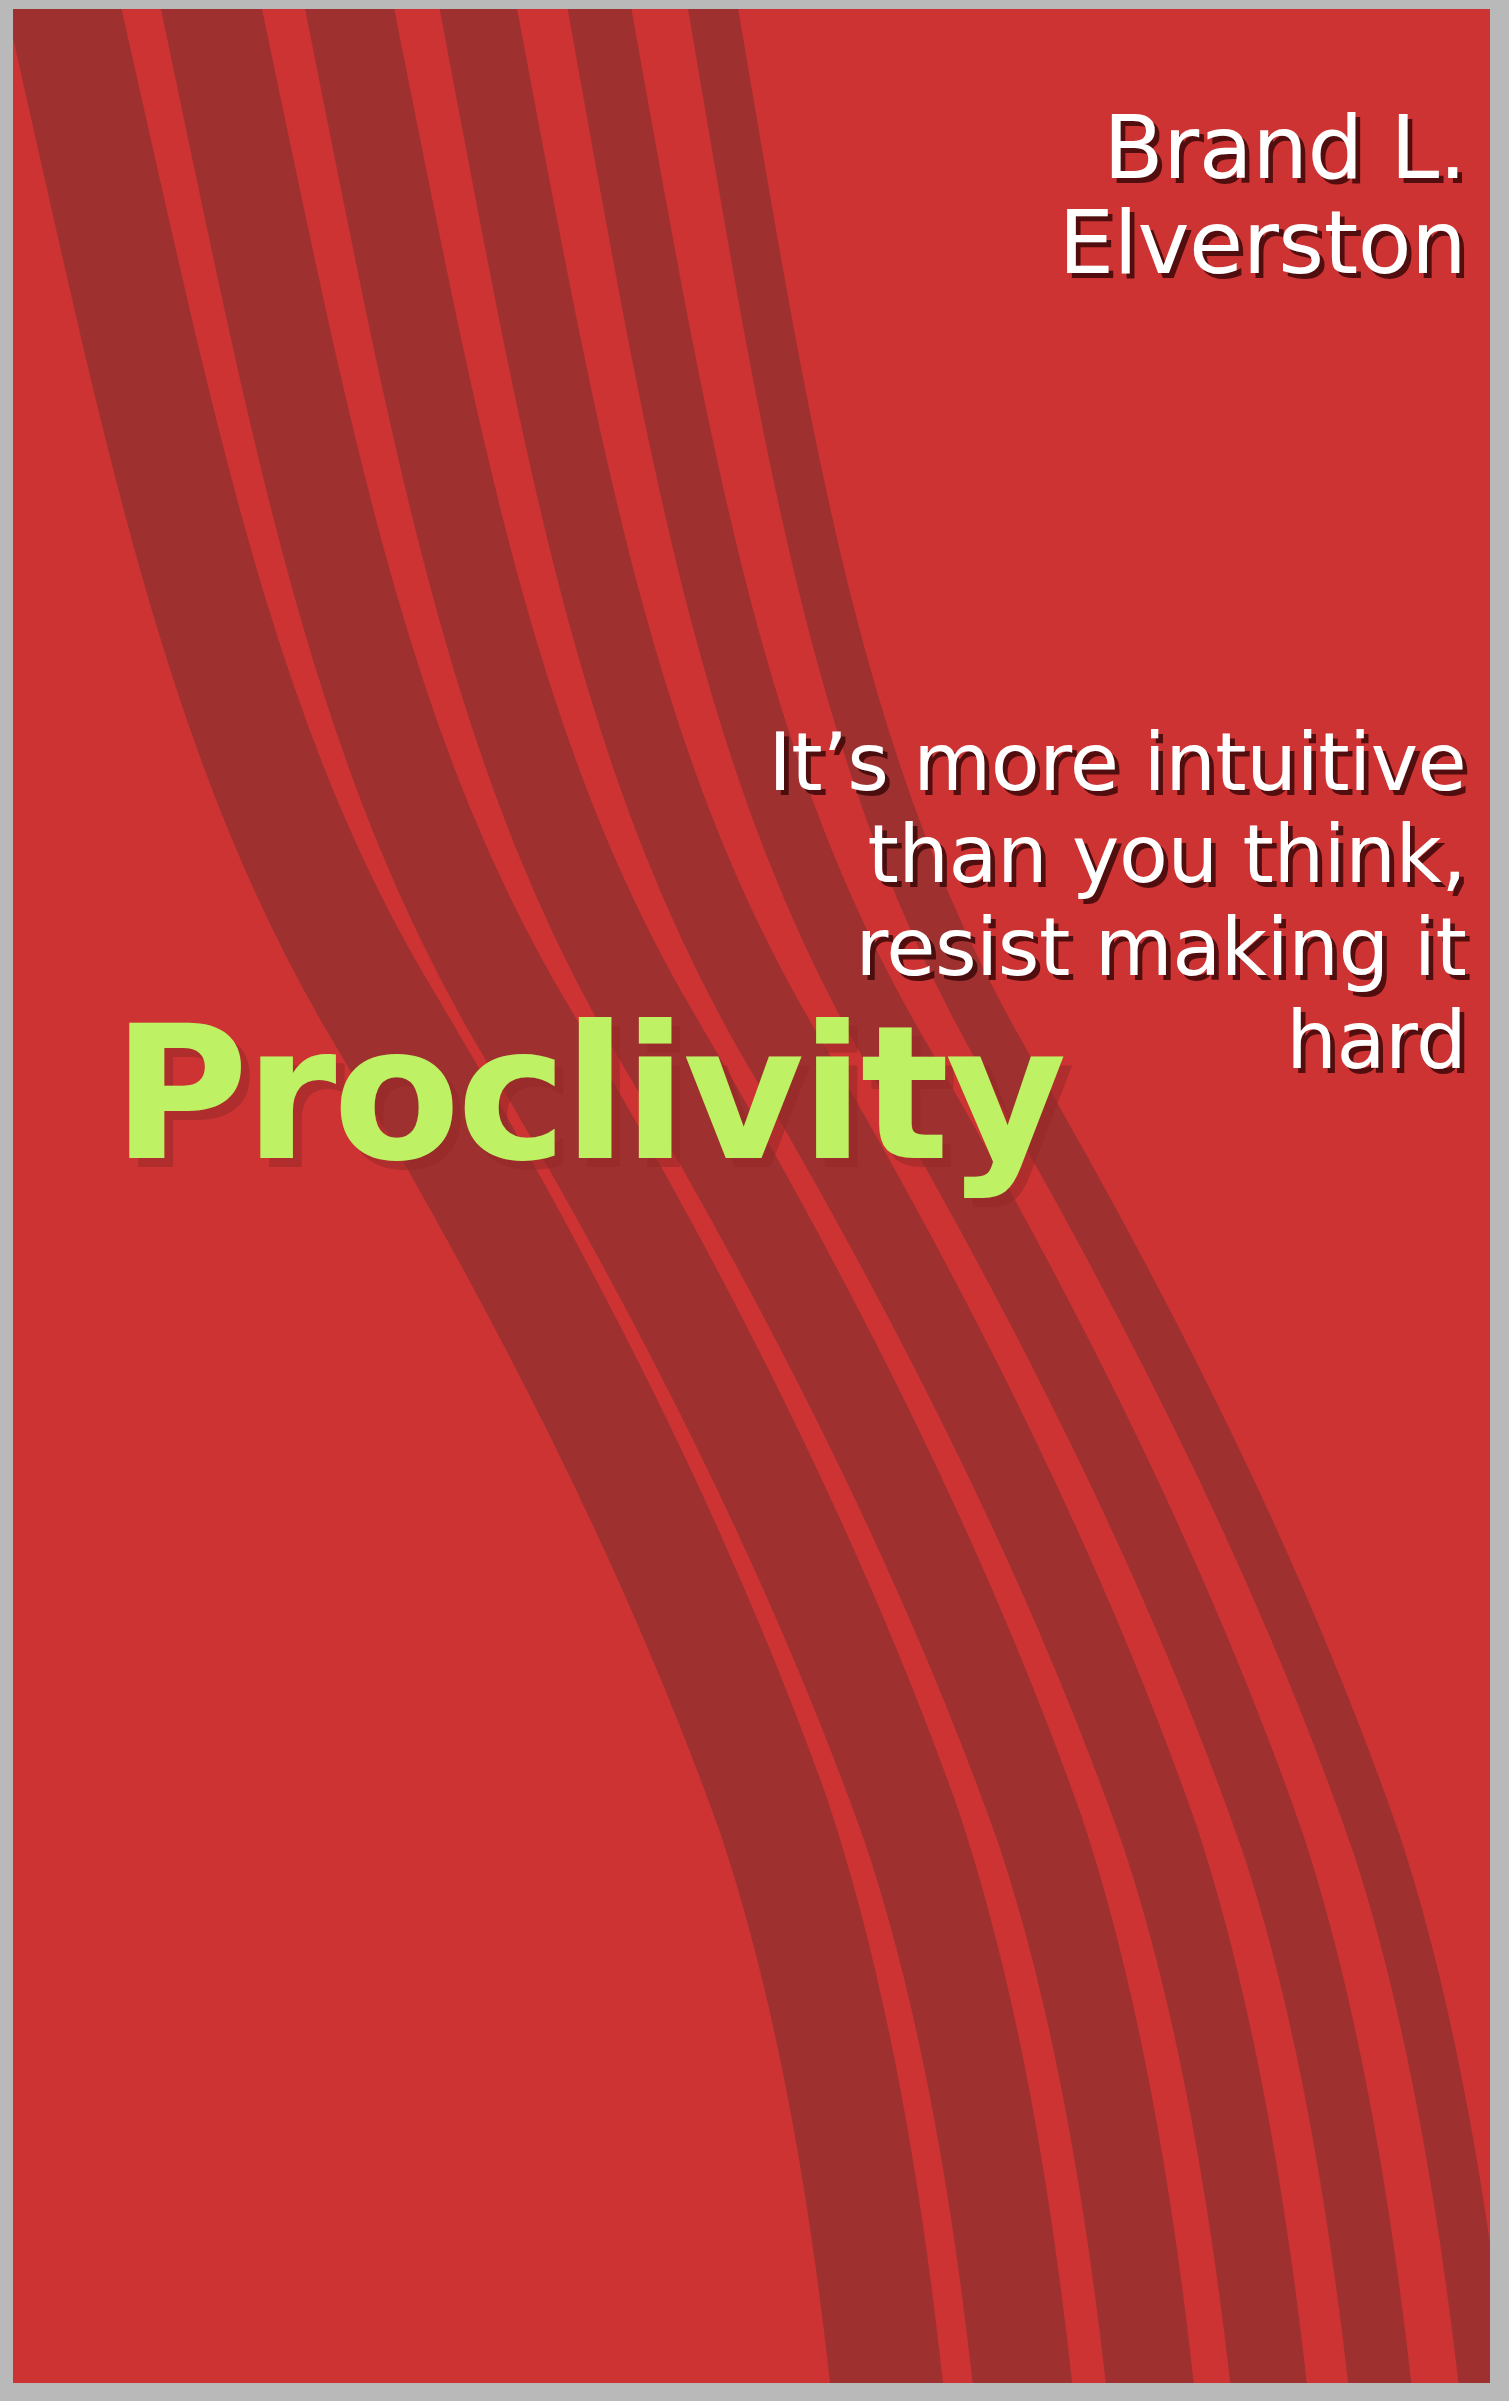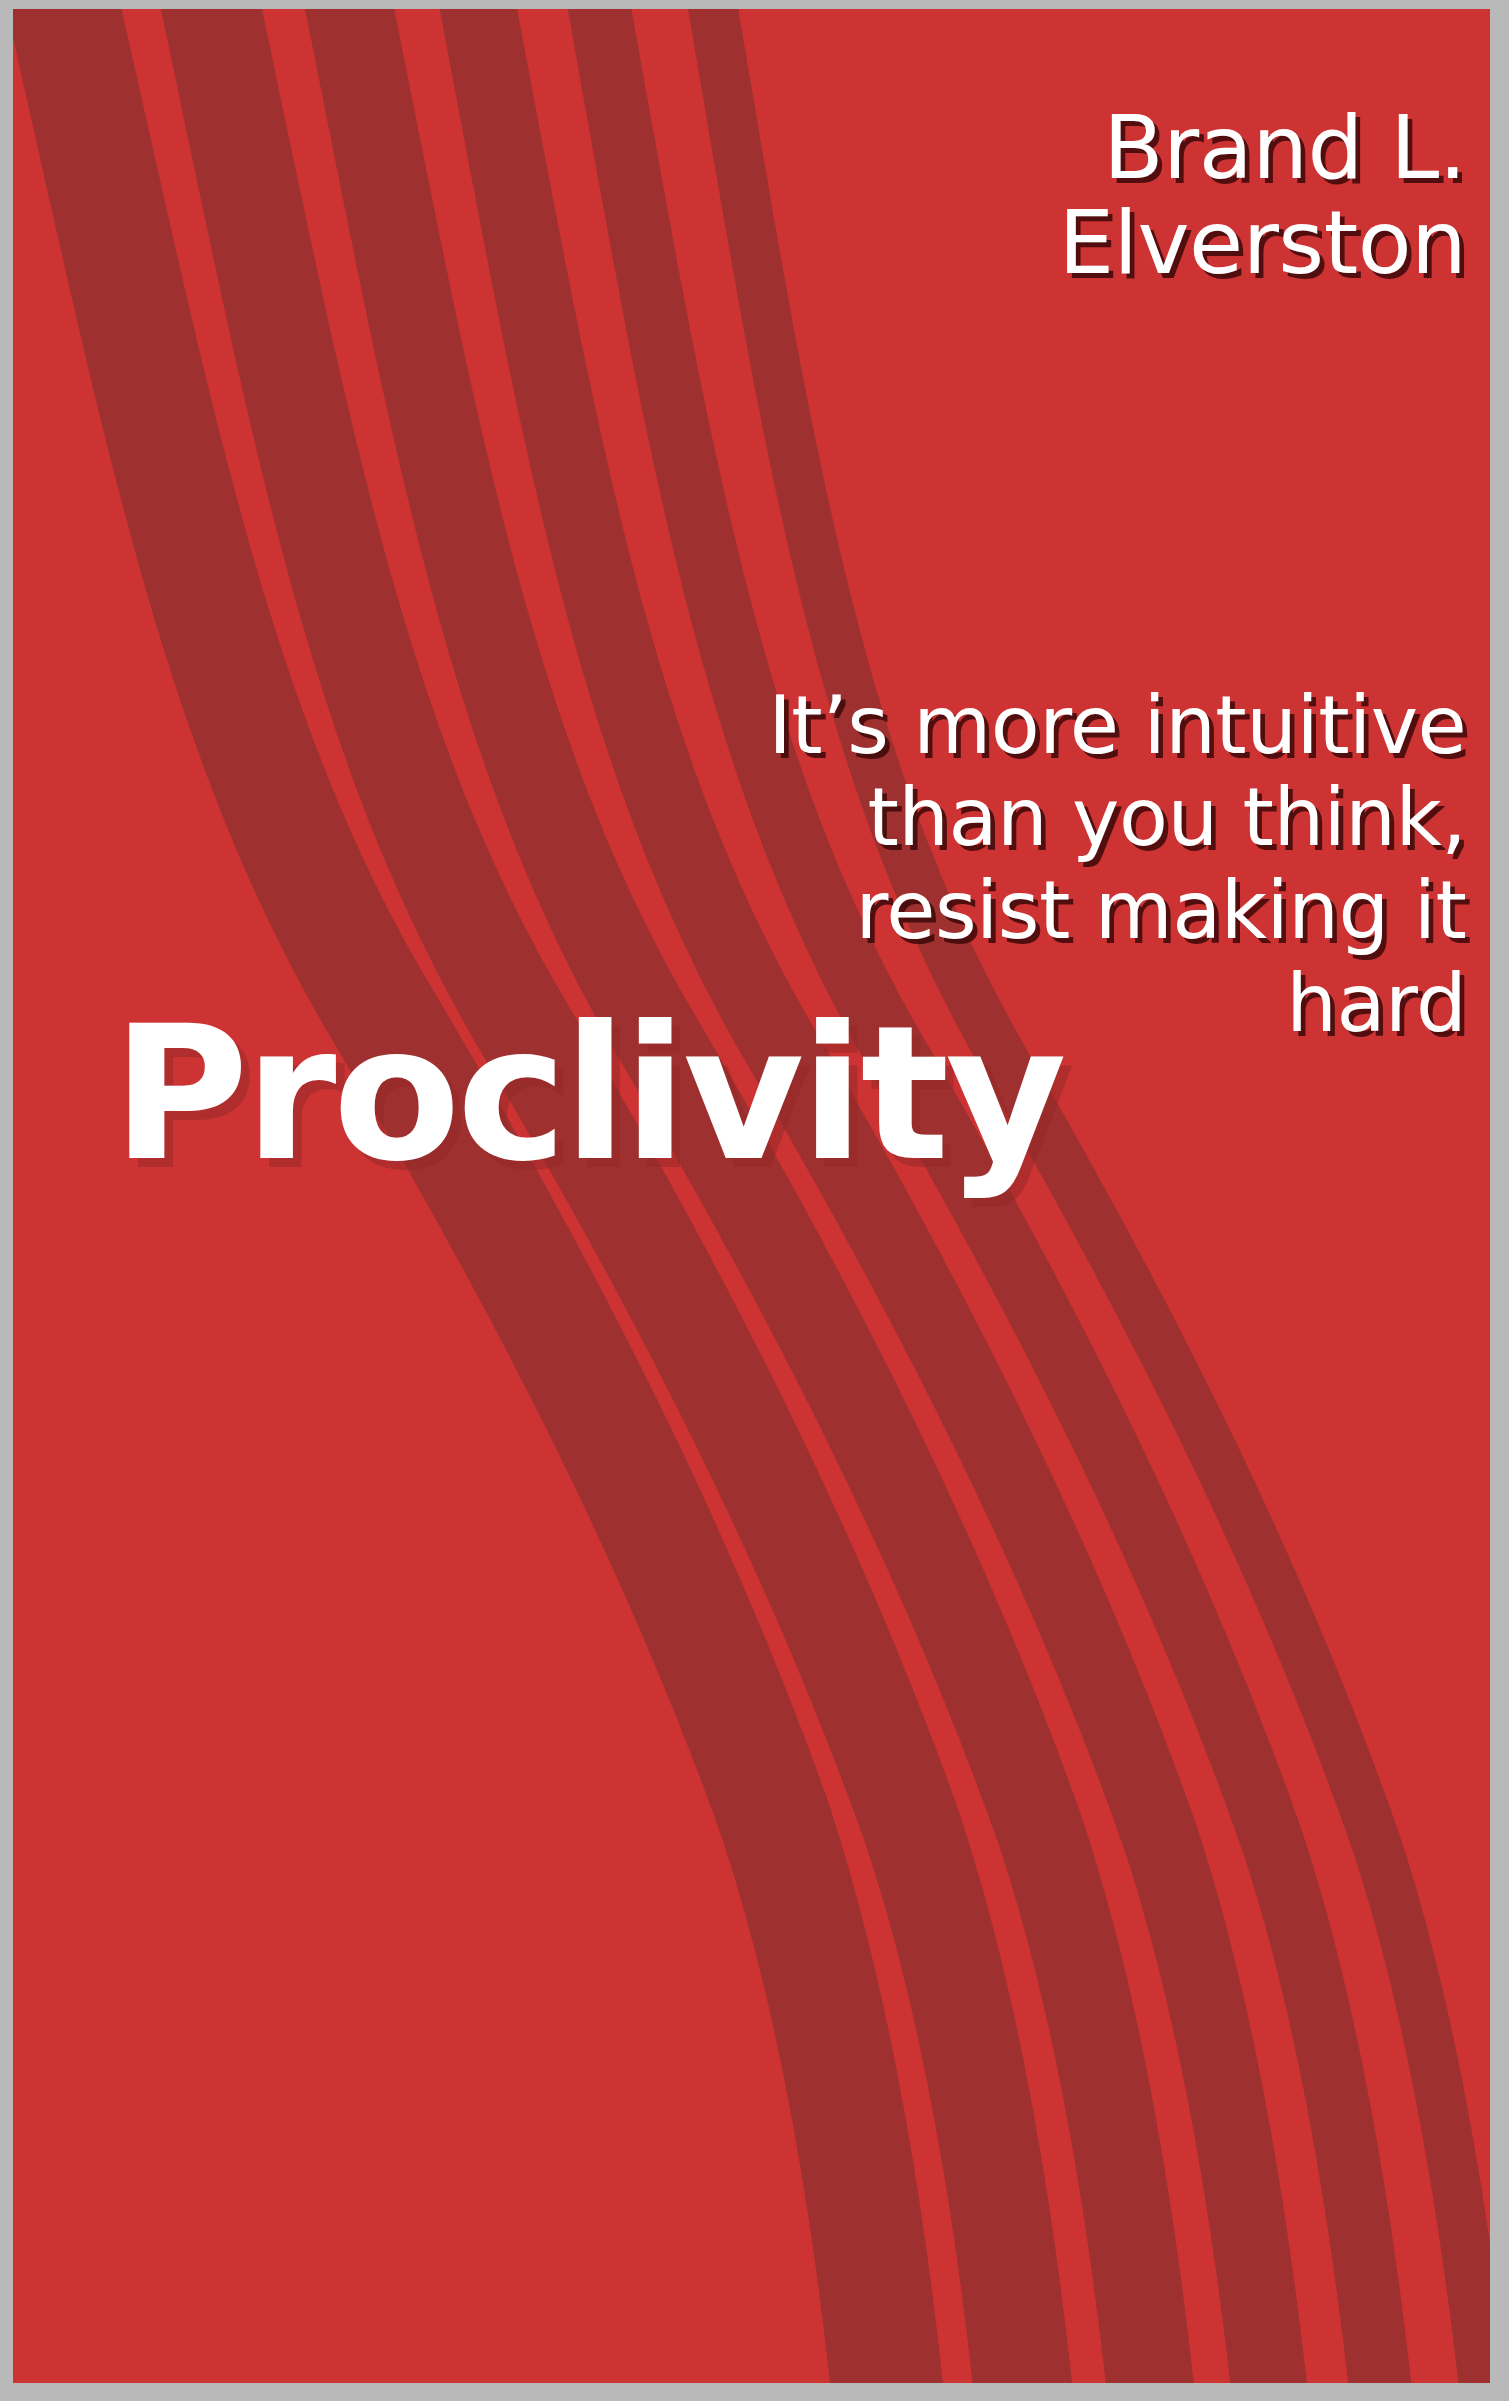--- a/index.html
+++ b/index.html
@@ -60,42 +60,42 @@
     font-weight: 400;
     color: #ffffff;
     letter-spacing: -0.5px;
     text-shadow: 4.8px 4.8px 0px rgba(60, 8, 8, 0.85);
     white-space: pre-line;
   }
 
   #subtitle-block {
     position: absolute;
     right: 55px;
-    top: 671px;
+    top: 708px;
     width: 1094px;
     text-align: right;
     font-size: 80px;
     line-height: 1.16;
     font-weight: 400;
     color: #ffffff;
     letter-spacing: -0.5px;
     text-shadow: 4.8px 4.8px 0px rgba(60, 8, 8, 0.85);
     white-space: pre-line;
   }
 
   #title-block {
     position: absolute;
     left: 68px;
     top: 987px;
     width: 1351px;
     text-align: left;
     font-size: 186px;
     line-height: 1.05;
     font-weight: 700;
-    color: #ffffff;
+    color: #bef264;
     letter-spacing: -3.8px;
     text-shadow: 8.6px 8.6px 0px rgba(150, 40, 40, 0.55);
   }
 </style>
 </head>
 <body>
 
 <div id="cover-root">
 
   <div id="cover-canvas">

